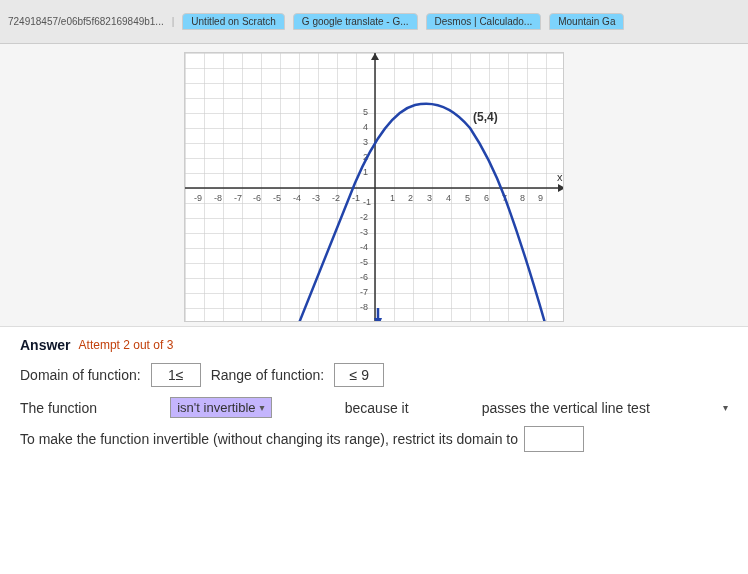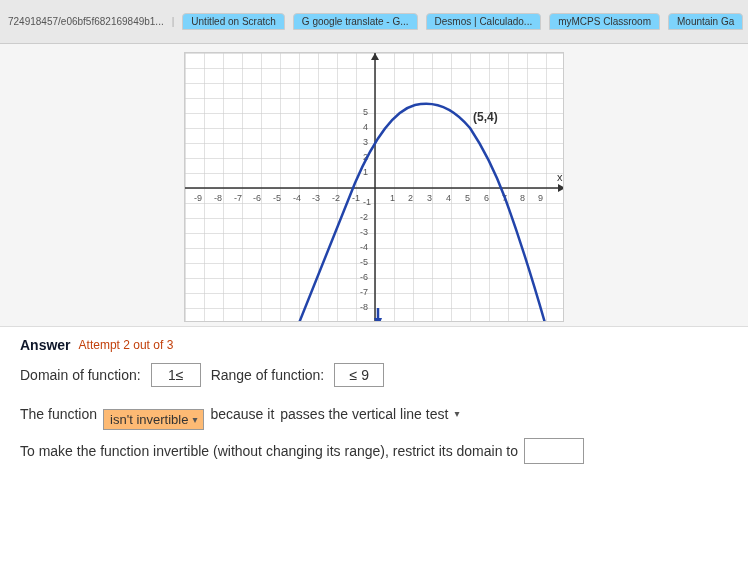--- a/index.html
+++ b/index.html
@@ -103,31 +103,31 @@
     }
 
     .function-row {
       display: flex;
       align-items: center;
       gap: 6px;
       margin-bottom: 8px;
       font-size: 14px;
       color: #333;
       flex-wrap: wrap;
+      justify-content: space-between;
     }
     .dropdown-inline {
       border: 1px solid #999;
       padding: 2px 6px;
       font-size: 13px;
-      background: #fdba74;
+      background: #c4b5fd;
       cursor: pointer;
       display: inline-flex;
       align-items: center;
       gap: 4px;
-      margin-top: 12px;
     }
     .dropdown-inline .arrow {
       font-size: 10px;
       color: #555;
     }
 
     .restrict-row {
       display: flex;
       align-items: center;
       gap: 6px;
@@ -146,21 +146,20 @@
   </style>
 </head>
 <body>
 
 <div class="browser-bar">
   <span class="url-part">724918457/e06bf5f682169849b1...</span>
   <span class="tab-separator">|</span>
   <div class="tab-item">Untitled on Scratch</div>
   <div class="tab-item">G google translate - G...</div>
   <div class="tab-item">Desmos | Calculado...</div>
-  <div class="tab-item">myMCPS Classroom</div>
   <div class="tab-item">Mountain Ga</div>
 </div>
 
 <div class="graph-container">
   <div class="graph-area">
     <svg width="380" height="270">
 
       <defs>
         <pattern id="smallGrid" width="19" height="15" patternUnits="userSpaceOnUse">
           <path d="M 19 0 L 0 0 0 15" fill="none" stroke="#ddd" stroke-width="0.5"></path>

